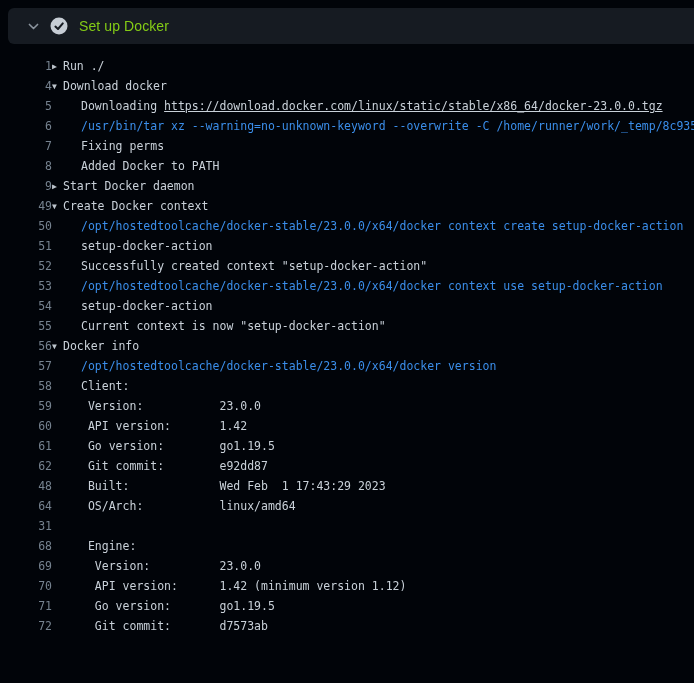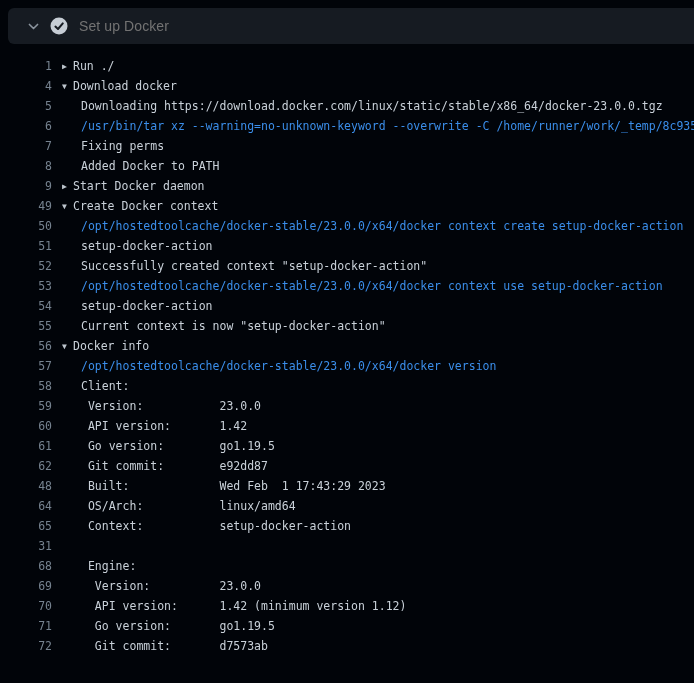--- a/index.html
+++ b/index.html
@@ -20,21 +20,21 @@
     padding-left:19px;
     box-sizing:border-box;
     cursor:pointer;
   }
   .chev{flex:none;display:flex;align-items:center;}
   .status{flex:none;display:flex;align-items:center;margin-left:10px;}
   .step-title{
     margin-left:11px;
     font-size:14px;
     font-weight:500;
-    color:#737373;
+    color:#84cc16;
     letter-spacing:.1px;
   }
   .log{
     padding-top:12px;
     width:694px;
     overflow:hidden;
   }
   .row{
     display:flex;
     height:20px;
@@ -46,33 +46,32 @@
   }
   .ln{
     flex:none;
     width:52px;
     text-align:right;
     color:#768390;
     cursor:pointer;
   }
   .content{
     white-space:pre;
-    margin-left:10px;
     color:#c9d1d9;
   }
   .row.plain .content{margin-left:29px;}
   .marker{
     display:inline-block;
     width:11px;
     font-size:8px;
     color:#bcc4cc;
     vertical-align:1px;
   }
   .cmd{color:#3b8eea;}
-  .loglink{color:inherit;cursor:pointer;}
+  .loglink{color:inherit;text-decoration:underline;cursor:pointer;}
 </style>
 </head>
 <body>
 
 <div class="step-header">
   <span class="chev">
     <svg width="13" height="13" viewBox="0 0 16 16" fill="none">
       <path d="M3 5.5 L8 10.5 L13 5.5" stroke="#8b949e" stroke-width="2" stroke-linecap="round" stroke-linejoin="round"></path>
     </svg>
   </span>
@@ -102,20 +101,19 @@
     <div class="row plain"><span class="ln">55</span><span class="content"><span>Current context is now "setup-docker-action"</span></span></div>
     <div class="row group"><span class="ln">56</span><span class="content"><span class="marker">▼</span><span class="grouptitle">Docker info</span></span></div>
     <div class="row plain"><span class="ln">57</span><span class="content"><span class="cmd">/opt/hostedtoolcache/docker-stable/23.0.0/x64/docker version</span></span></div>
     <div class="row plain"><span class="ln">58</span><span class="content"><span>Client:</span></span></div>
     <div class="row plain"><span class="ln">59</span><span class="content"><span> Version:           23.0.0</span></span></div>
     <div class="row plain"><span class="ln">60</span><span class="content"><span> API version:       1.42</span></span></div>
     <div class="row plain"><span class="ln">61</span><span class="content"><span> Go version:        go1.19.5</span></span></div>
     <div class="row plain"><span class="ln">62</span><span class="content"><span> Git commit:        e92dd87</span></span></div>
     <div class="row plain"><span class="ln">48</span><span class="content"><span> Built:             Wed Feb  1 17:43:29 2023</span></span></div>
     <div class="row plain"><span class="ln">64</span><span class="content"><span> OS/Arch:           linux/amd64</span></span></div>
-    <div class="row plain"><span class="ln">65</span><span class="content"><span> Context:           setup-docker-action</span></span></div>
     <div class="row plain"><span class="ln">31</span><span class="content"><span></span></span></div>
     <div class="row plain"><span class="ln">68</span><span class="content"><span> Engine:</span></span></div>
     <div class="row plain"><span class="ln">69</span><span class="content"><span>  Version:          23.0.0</span></span></div>
     <div class="row plain"><span class="ln">70</span><span class="content"><span>  API version:      1.42 (minimum version 1.12)</span></span></div>
     <div class="row plain"><span class="ln">71</span><span class="content"><span>  Go version:       go1.19.5</span></span></div>
     <div class="row plain"><span class="ln">72</span><span class="content"><span>  Git commit:       d7573ab</span></span></div>
   </div>
 
 </body></html>

